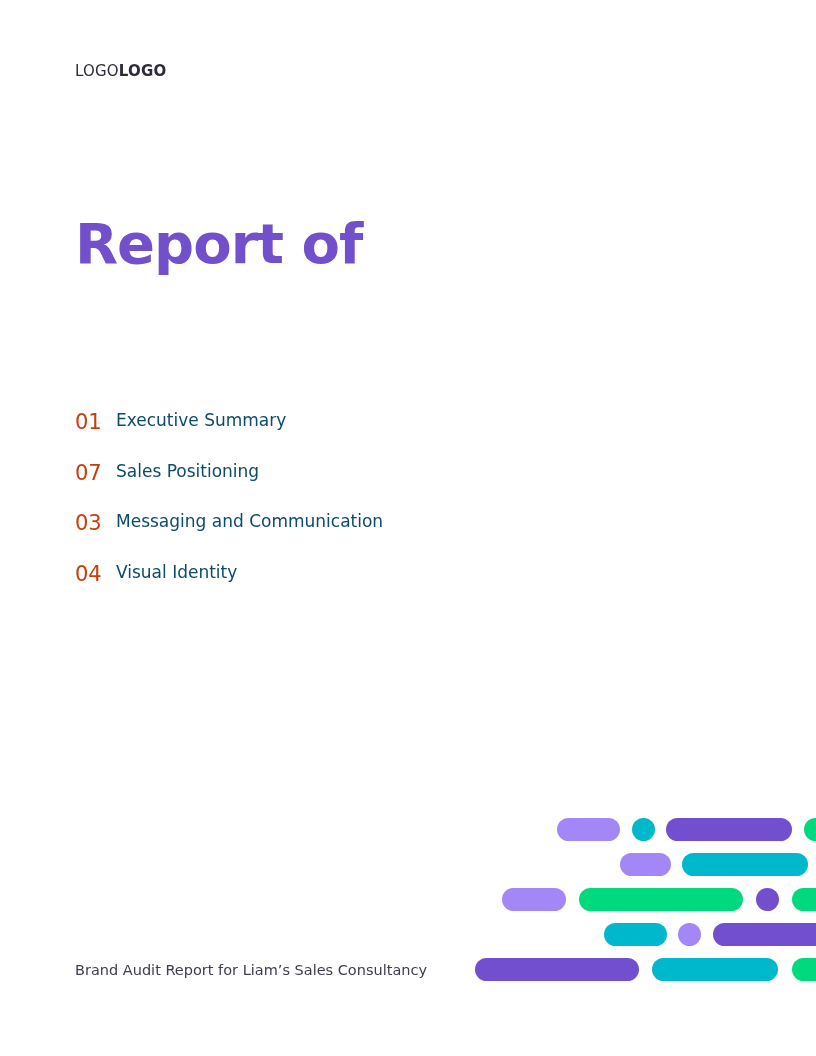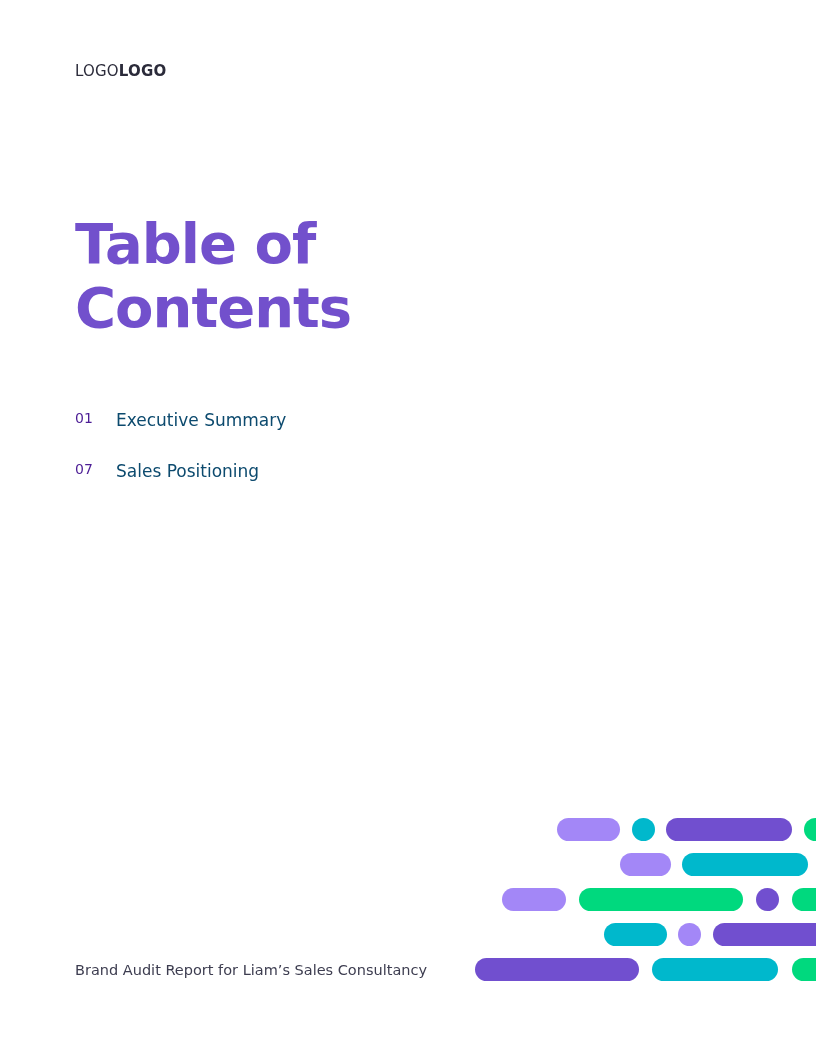--- a/index.html
+++ b/index.html
@@ -2,44 +2,52 @@
 <html><head>
 <meta charset="utf-8">
 <style>
   html, body { margin: 0; padding: 0; }
   body { width: 816px; height: 1056px; background: #ffffff; position: relative; overflow: hidden; font-family: "DejaVu Sans", sans-serif; }
   .logo { position: absolute; left: 75px; top: 62px; font-size: 15px; color: #2b2b3a; letter-spacing: 0.2px; }
   .logo b { font-weight: bold; text-align: center; }
   .title { position: absolute; left: 75px; top: 212px; font-size: 56px; line-height: 64px; font-weight: bold; color: #7250cc; letter-spacing: -1px; margin: 0; }
   .toc { position: absolute; left: 75px; top: 410px; margin: 0; padding: 0; list-style: none; }
   .toc li { height: 50.5px; display: flex; align-items: flex-start; }
-  .toc .num { width: 41px; font-size: 14px; color: #4c1d95; }
+  .toc .num { width: 41px; font-size: 21px; color: #c2410c; }
   .toc .label { font-size: 17px; color: #0c4a6e; }
   .footer { position: absolute; left: 75px; top: 962px; font-size: 14.5px; color: #3d3d50; text-align: center; }
   .pill { position: absolute; height: 23px; border-radius: 12px; }
   .lav { background: #a387f7; }
   .pur { background: #714fcf; }
   .teal { background: #00b8cc; }
   .green { background: #00d97e; }
 </style>
 </head>
 <body>
 
 <div class="logo"><span>LOGO</span><b>LOGO</b></div>
 
-<h1 class="title"><span>Table of</span><br><span>Contents</span></h1>
+<h1 class="title"><span>Report of</span><br></h1>
 
 <ul class="toc">
   <li>
       <span class="num">01</span>
       <span class="label">Executive Summary</span>
     </li>
   <li>
       <span class="num">07</span>
       <span class="label">Sales Positioning</span>
+    </li>
+  <li>
+      <span class="num">03</span>
+      <span class="label">Messaging and Communication</span>
+    </li>
+  <li>
+      <span class="num">04</span>
+      <span class="label">Visual Identity</span>
     </li>
 </ul>
 
 <div class="footer">Brand Audit Report for Liam’s Sales Consultancy</div>
 
 <div>
   <div class="pill lav" style="left:557px;top:818px;width:63px;"></div>
   <div class="pill teal" style="left:632px;top:818px;width:23px;"></div>
   <div class="pill pur" style="left:666px;top:818px;width:126px;"></div>
   <div class="pill green" style="left:804px;top:818px;width:40px;"></div>

